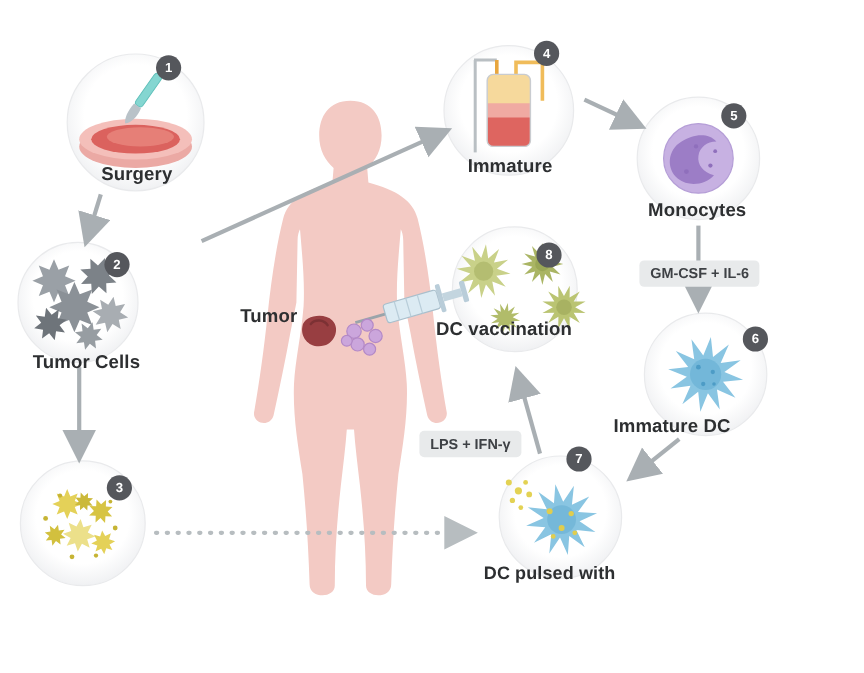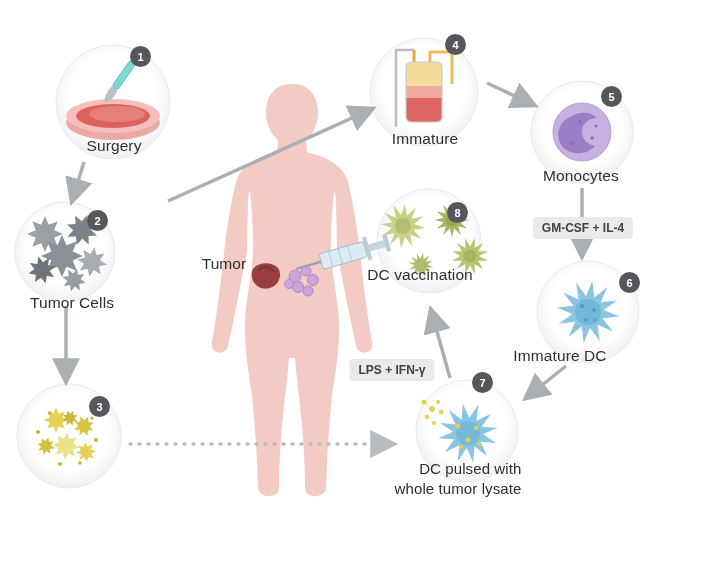--- a/index.html
+++ b/index.html
@@ -18,25 +18,25 @@
     border-radius: 50%;
     background: #55575c;
     color: #ffffff;
     font-size: 11px; font-weight: bold;
     display: flex; align-items: center; justify-content: center;
     z-index: 3;
   }
   .lbl {
     position: absolute;
     transform: translate(-50%, -50%);
-    font-weight: normal;
+    font-weight: bold;
     font-size: 15.5px;
     color: #2d2f31;
     white-space: nowrap;
-    text-align: right;
+    text-align: left;
     letter-spacing: 0.1px;
     z-index: 2;
   }
   .lbl.two { line-height: 1.3; font-size: 15px; }
   .pill {
     position: absolute;
     transform: translate(-50%, -50%);
     background: #e8eaeb;
     color: #3e4145;
     font-weight: bold;
@@ -228,21 +228,20 @@
   <div class="badge" style="left:447px;top:202px">8</div>
 
   <div class="lbl" style="left:114px;top:146px">Surgery</div>
   <div class="lbl" style="left:72px;top:303px">Tumor Cells</div>
   <div class="lbl" style="left:425px;top:139px">Immature</div>
   <div class="lbl" style="left:581px;top:176px">Monocytes</div>
   <div class="lbl" style="left:560px;top:356px">Immature DC</div>
   <div class="lbl" style="left:420px;top:275px">DC vaccination</div>
   <div class="lbl two" style="left:458px;top:478px">
     <div>DC pulsed with</div>
-    <div>whole tumor lysate</div>
   </div>
 
   <div class="lbl" style="left:224px;top:264px">Tumor</div>
 
-  <div class="pill" style="left:583px;top:228px">GM-CSF + IL-4</div>
+  <div class="pill" style="left:583px;top:228px">GM-CSF + IL-6</div>
   <div class="pill" style="left:392px;top:370px">LPS + IFN-γ</div>
 
 </div>
 
 </body></html>

